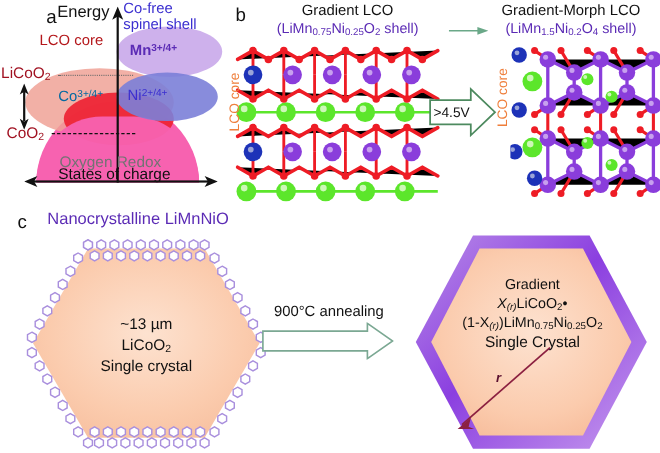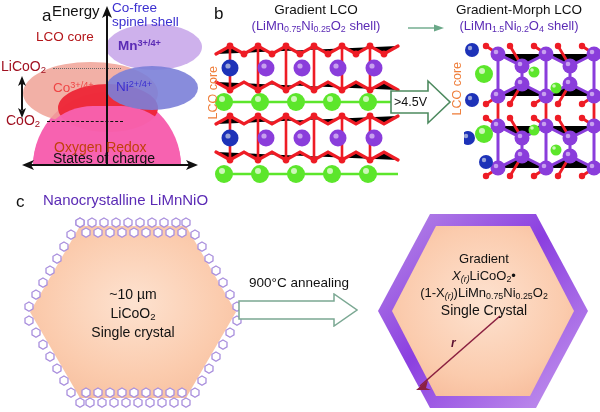--- a/index.html
+++ b/index.html
@@ -20,22 +20,22 @@
   .lbl-dark-red{color:#a01020;font-size:14px;}
   .lbl-soc{color:#111;font-size:14px;}
   .ell{border-radius:50%;}
   .ell-mn{background:#c9a8ea;}
   .ell-ni{background:#7b7fd8;}
   .ell-co{background:#f0a296;}
   .ell-red{background:#ee2233;}
   .semi-pink{background:#f762b0;border-top-left-radius:110px;border-top-right-radius:110px;}
   .txt-mn{color:#5b2bb5;font-size:13.5px;}
   .txt-ni{color:#3b2fd0;font-size:13.5px;}
-  .txt-co{color:#ef4444;font-size:13.5px;}
-  .txt-ox{color:#c2410c;font-size:14px;}
+  .txt-co{color:#0369a1;font-size:13.5px;}
+  .txt-ox{color:#737373;font-size:14px;}
   .dotline{border-top:1.6px dotted #6b6b6b;}
   .dashline{border-top:1.6px dashed #111;}
   sub{font-size:.68em;vertical-align:-.22em;}
   sup{font-size:.68em;vertical-align:.45em;}
 
   
   #panel-b{left:212px;top:0;width:388px;height:186px;}
   .b-head{font-size:13.5px;color:#111;text-align:center;line-height:15px;}
   .b-sub{font-size:13px;color:#5b2bb5;text-align:center;line-height:15px;}
   .lco-core-vert{color:#ef7f3c;font-size:12.5px;
@@ -463,21 +463,21 @@
       <polygon points="88,176 92,178.3 92,182.9 88,185.2 84,182.9 84,178.3"></polygon>
       <polygon points="100,176 104,178.3 104,182.9 100,185.2 96,182.9 96,178.3"></polygon>
       <polygon points="112,176 116,178.3 116,182.9 112,185.2 108,182.9 108,178.3"></polygon>
       <polygon points="124,176 128,178.3 128,182.9 124,185.2 120,182.9 120,178.3"></polygon>
       <polygon points="136,176 140,178.3 140,182.9 136,185.2 132,182.9 132,178.3"></polygon>
       <polygon points="148,176 152,178.3 152,182.9 148,185.2 144,182.9 144,178.3"></polygon>
       <polygon points="160,176 164,178.3 164,182.9 160,185.2 156,182.9 156,178.3"></polygon>
     </g>
   </svg>
 
-  <div class="abs hex-txt" style="left:78px;top:100px;width:110px;">~10 µm</div>
+  <div class="abs hex-txt" style="left:78px;top:100px;width:110px;">~13 µm</div>
   <div class="abs hex-txt" style="left:78px;top:119px;width:110px;">
     <span>LiCoO</span><sub>2</sub>
   </div>
   <div class="abs hex-txt" style="left:66px;top:138px;width:134px;">Single crystal</div>
 
   <div class="abs arrow-cap" style="left:238px;top:89px;width:122px;">900°C annealing</div>
   <svg class="abs" style="left:238px;top:107px;" width="120" height="34" viewBox="0 0 120 34">
     <polygon points="1,8 96,8 96,1 119,17 96,33 96,26 1,26" fill="#ffffff" stroke="#7ba893" stroke-width="1.5"></polygon>
   </svg>
 

